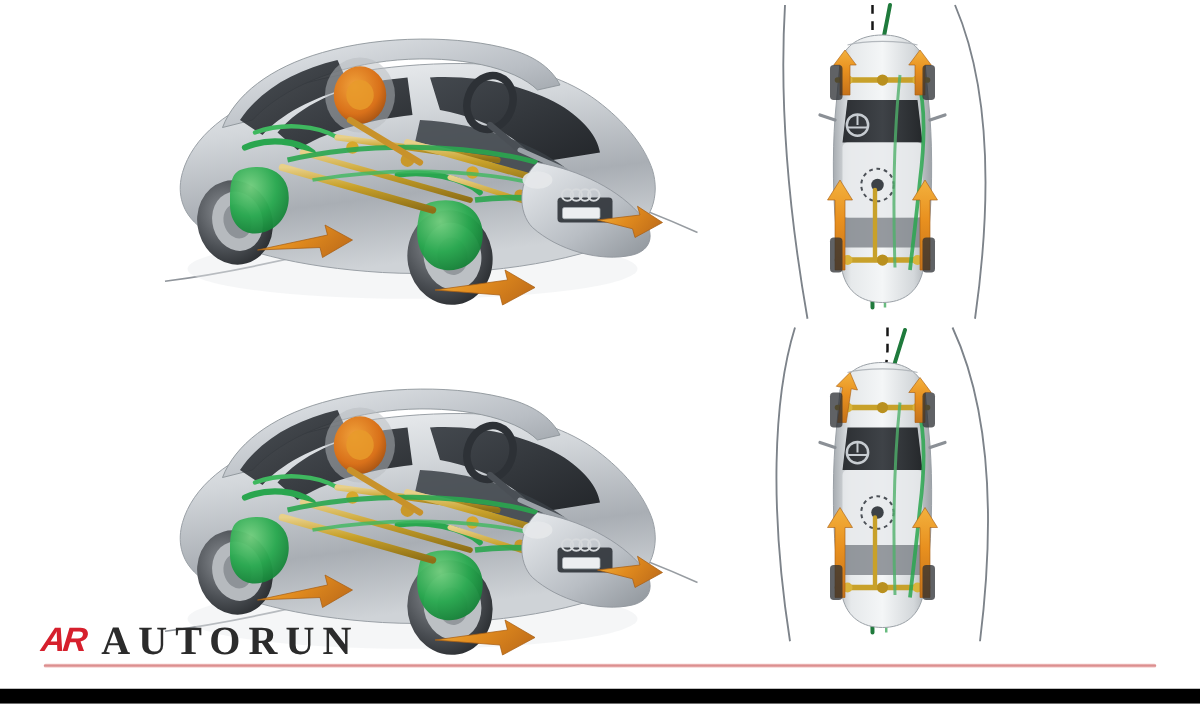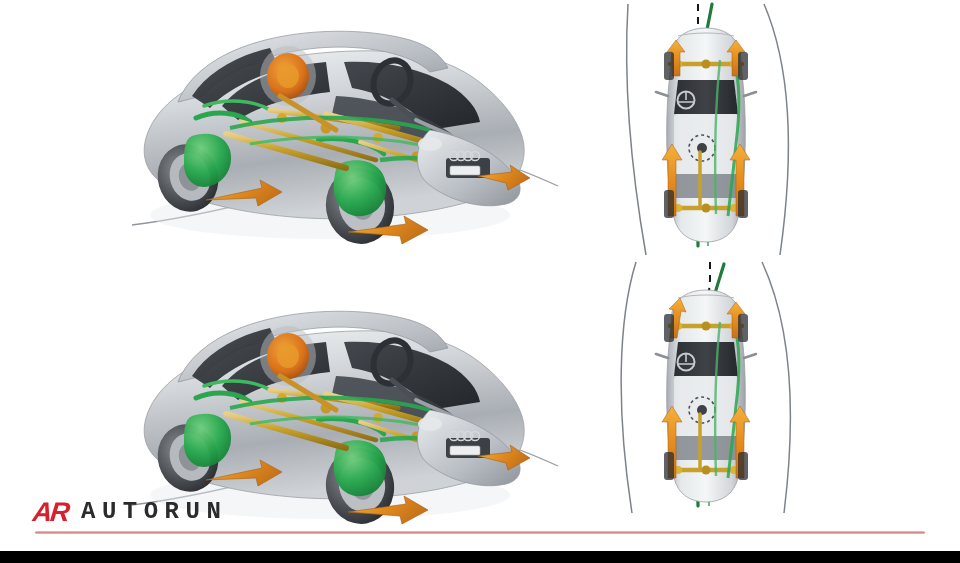--- a/index.html
+++ b/index.html
@@ -30,23 +30,23 @@
     height:30px;
   }
   .logo-mark{
     font-size:27px;font-weight:bold;font-style:italic;
     color:#d6202d;letter-spacing:-2px;
     font-family:"Liberation Sans", sans-serif;
     line-height:1;
     transform:skewX(-6deg);
   }
   .logo-word{
-    font-size:24px;font-weight:bold;color:#2b2b2b;
+    font-size:32px;font-weight:bold;color:#2b2b2b;
     letter-spacing:6.5px;
-    font-family:Liberation Mono, monospace;
+    font-family:Liberation Serif, serif;
     line-height:1;
   }
   .hr-pink{
     position:absolute;left:35px;top:531px;width:890px;height:3px;
     background:linear-gradient(to bottom,#f2c4c4,#d98b8b,#f0bdbd);
     border-radius:2px;
   }
   .bottom-bar{
     position:absolute;left:0;top:551px;width:960px;height:12px;background:#000000;
   }

